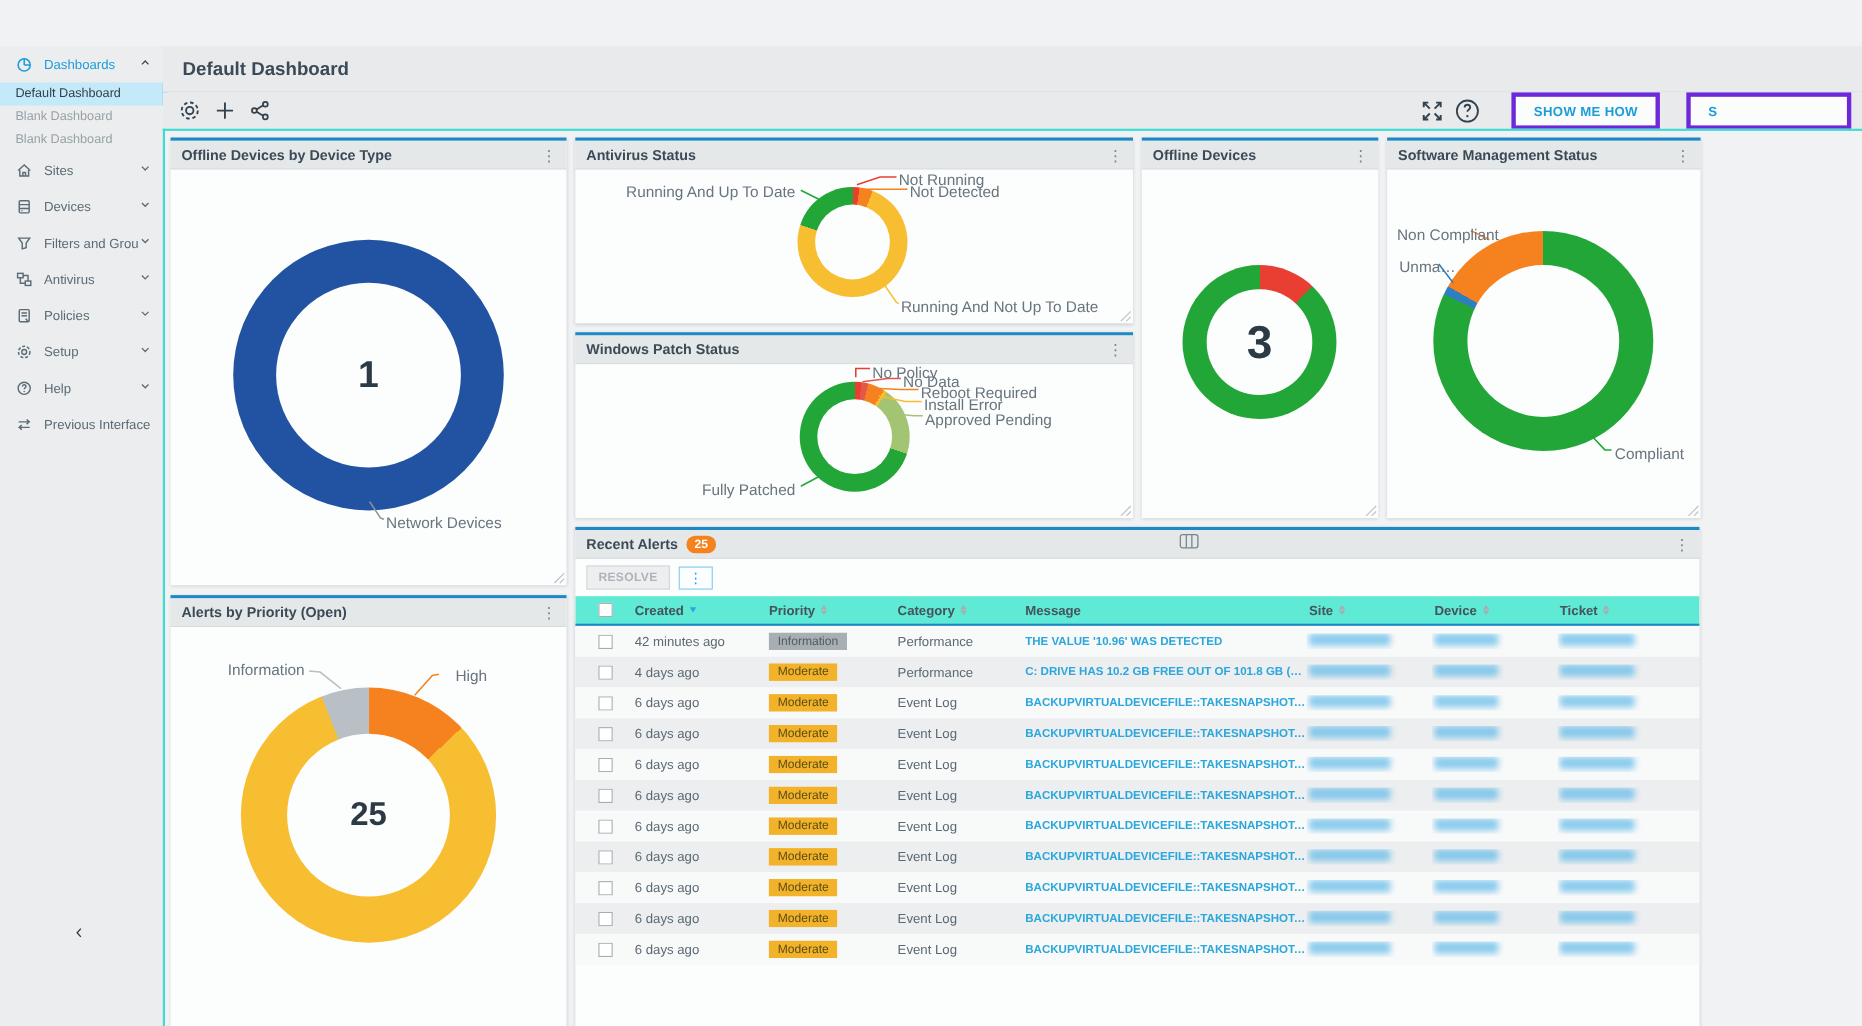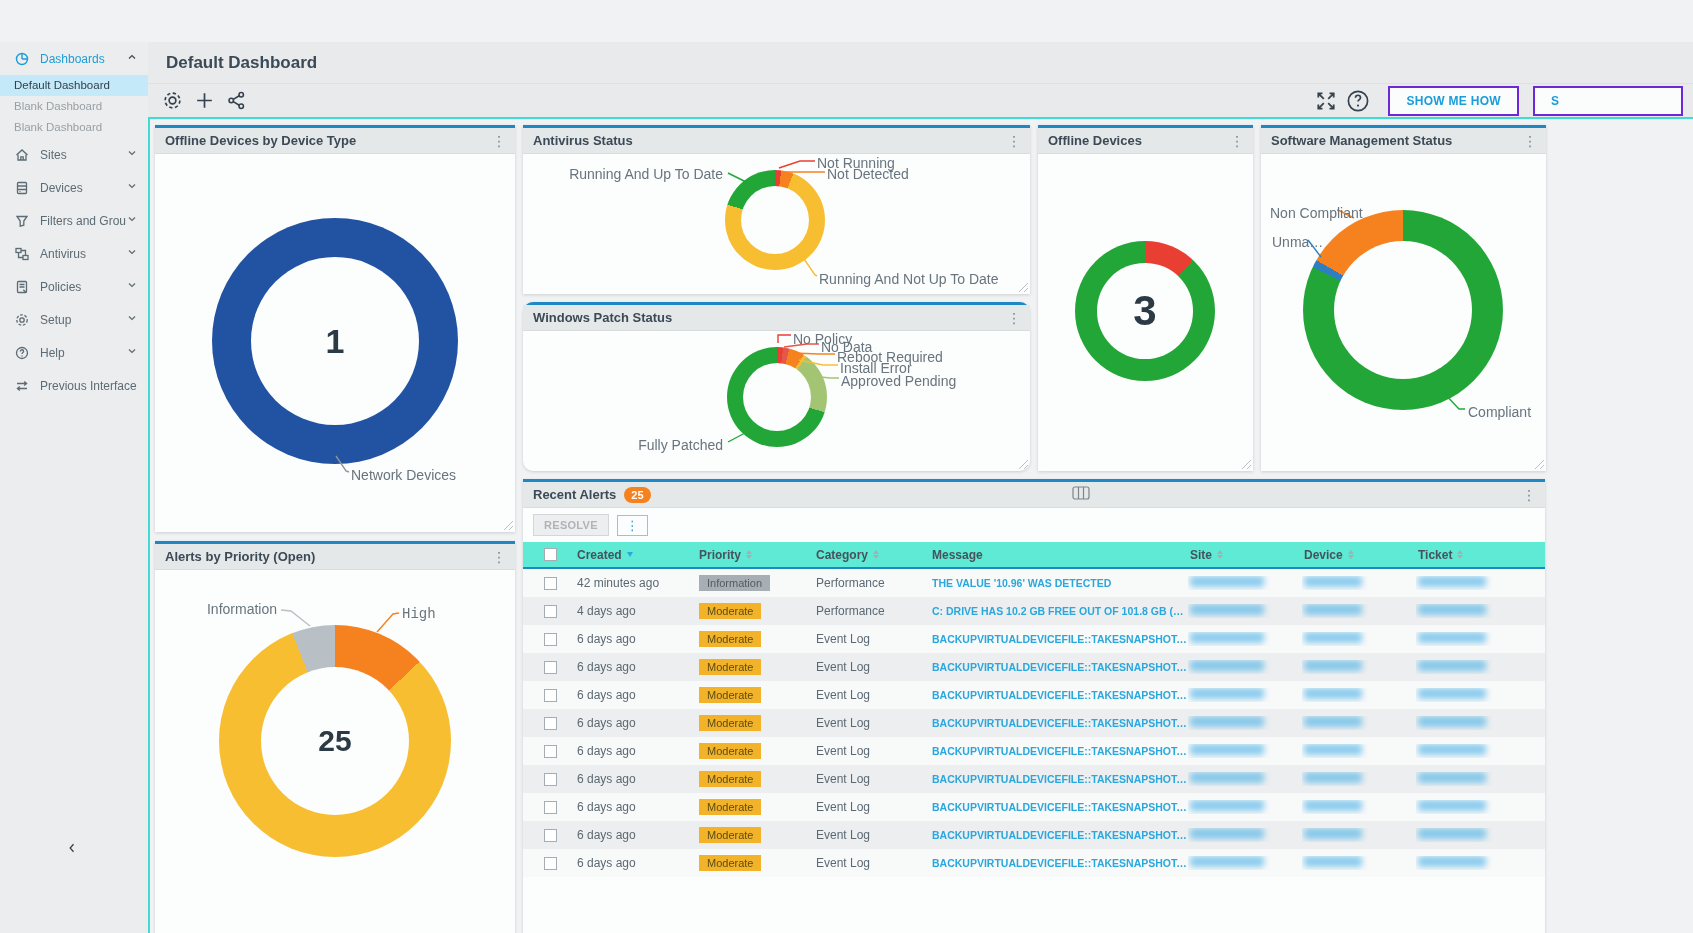--- a/index.html
+++ b/index.html
@@ -29,21 +29,21 @@
   .subnav-item.selected { background:#C4E9F9; color:#33414B; }
   .subnav-item.selected::after { content:""; position:absolute; right:-5px; top:0; width:5px; height:100%; background:#1B9DD9; }
   .collapse-btn { position:absolute; left:58px; top:795px; width:28px; height:22px; display:flex; align-items:center; justify-content:center; cursor:pointer; }
 
   
   .page-head { position:absolute; left:148px; top:42px; width:1545px; height:42px; background:#E8EAEB; display:flex; align-items:center; padding-left:18px; border-bottom:1px solid #DEE1E2; }
   .page-head h1 { font-size:17px; font-weight:bold; color:#3B4A56; }
   .toolbar { position:absolute; left:148px; top:84px; width:1545px; height:33px; background:#E8EAEB; display:flex; align-items:center; padding:0 10px 0 8px; }
   .tb-ico { width:32px; height:28px; display:flex; align-items:center; justify-content:center; cursor:pointer; color:#33424E; }
   .tb-spacer { flex:1; }
-  .btn-outline { border:2px solid #6d28d9; background:#FBFCFC; color:#1B9DD9; font-size:12px; font-weight:bold; letter-spacing:.3px; padding:6px 16px; margin-left:14px; cursor:pointer; font-family:inherit; white-space:nowrap; }
+  .btn-outline { border:4px solid #6d28d9; background:#FBFCFC; color:#1B9DD9; font-size:12px; font-weight:bold; letter-spacing:.3px; padding:6px 16px; margin-left:24px; cursor:pointer; font-family:inherit; white-space:nowrap; }
   .btn-save-cut { width:150px; text-align:left; padding-left:16px; }
 
   
   .canvas { position:absolute; left:148px; top:117px; width:1545px; height:816px; background:#F1F2F3; border-top:2px solid #3EDCD2; border-left:2px solid #3EDCD2; overflow:hidden; }
   .widget { position:absolute; background:#FCFDFD; border-top:3px solid #1E88C5; box-shadow:0 1px 3px rgba(40,50,60,.18); }
   .whead { height:26px; background:#E5E8E9; border-bottom:1px solid #D9DDDE; display:flex; align-items:center; padding:0 8px 0 10px; }
   .wtitle { font-size:13px; font-weight:bold; color:#3B4A56; white-space:nowrap; }
   .kebab { margin-left:auto; color:#7A858C; font-size:14px; line-height:14px; width:16px; text-align:center; cursor:pointer; }
   .wbody { position:relative; width:100%; height:calc(100% - 26px); overflow:hidden; }
   .rz { position:absolute; right:1px; bottom:1px; }
@@ -270,21 +270,21 @@
       <div class="wbody">
         <div class="donut" style="left: 64px; top: 55px; width: 232px; height: 232px; background: conic-gradient(rgb(245, 130, 31) 0%, rgb(245, 130, 31) 13%, rgb(247, 190, 50) 13%, rgb(247, 190, 50) 94%, rgb(185, 192, 197) 94%, rgb(185, 192, 197) 100%);">
           <div class="hole" style="inset:18%;"></div>
           <div class="cval" style="font-size:30px;">25</div>
         </div>
         <svg class="wlines" width="360" height="391">
           <path d="M155 56 L136 41 L126 40" stroke="#B9C0C5"></path>
           <path d="M222 62 L238 44 L244 43" stroke="#F5821F"></path>
         </svg>
         <span class="lbl r" style="left:0px;top:31px;width:122px;">Information</span>
-        <span class="lbl" style="left:247px;top:36px;font-family:Liberation Mono, monospace;">High</span>
+        <span class="lbl" style="left:259px;top:36px;">High</span>
 
       </div>
     </div>
 
     <div class="widget" style="left:373px;top:6px;width:507px;height:169px;">
       <div class="whead">
         <span class="wtitle">Antivirus Status</span>
         <span class="kebab">⋮</span>
       </div>
       <div class="wbody">
@@ -300,21 +300,21 @@
         <span class="lbl r" style="left:20px;top:12px;width:180px;">Running And Up To Date</span>
         <span class="lbl" style="left:294px;top:1px;">Not Running</span>
         <span class="lbl" style="left:304px;top:12px;">Not Detected</span>
         <span class="lbl" style="left:296px;top:117px;">Running And Not Up To Date</span>
         <svg class="rz" width="11" height="11">
             <path d="M10 1 L1 10 M10 6 L6 10" stroke="#B9C0C5" fill="none"></path>
           </svg>
       </div>
     </div>
 
-    <div class="widget" style="left:373px;top:183px;width:507px;height:169px;border-radius:10px;">
+    <div class="widget" style="left:373px;top:183px;width:507px;height:169px;">
       <div class="whead">
         <span class="wtitle">Windows Patch Status</span>
         <span class="kebab">⋮</span>
       </div>
       <div class="wbody">
         <div class="donut" style="left: 204px; top: 16px; width: 100px; height: 100px; background: conic-gradient(rgb(233, 62, 50) 0%, rgb(233, 62, 50) 2%, rgb(228, 87, 75) 2%, rgb(228, 87, 75) 4%, rgb(245, 130, 31) 4%, rgb(245, 130, 31) 9%, rgb(247, 190, 50) 9%, rgb(247, 190, 50) 10%, rgb(163, 197, 115) 10%, rgb(163, 197, 115) 30%, rgb(35, 166, 56) 30%, rgb(35, 166, 56) 100%);">
           <div class="hole" style="inset:16%;"></div>
         </div>
         <svg class="wlines" width="507" height="140">
           <path d="M255 12 L255 4 L268 4" stroke="#E93E32"></path>

